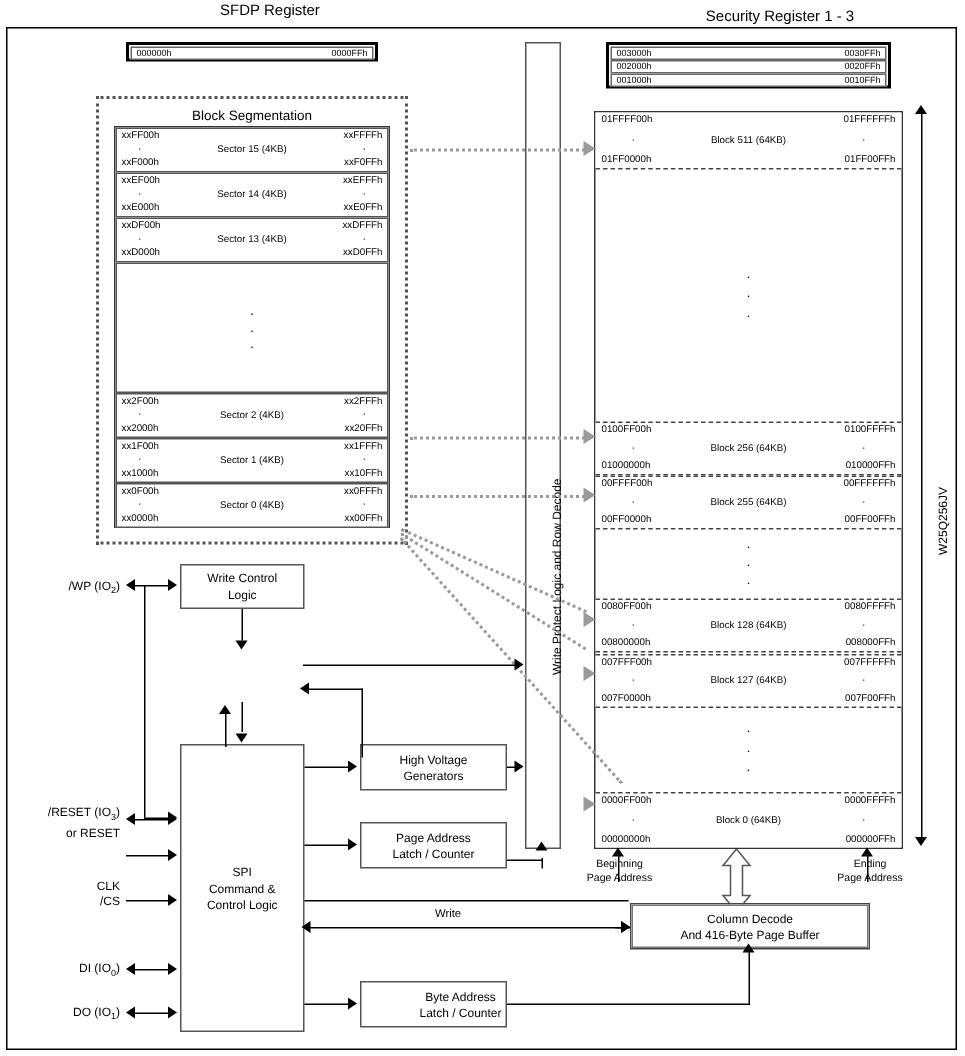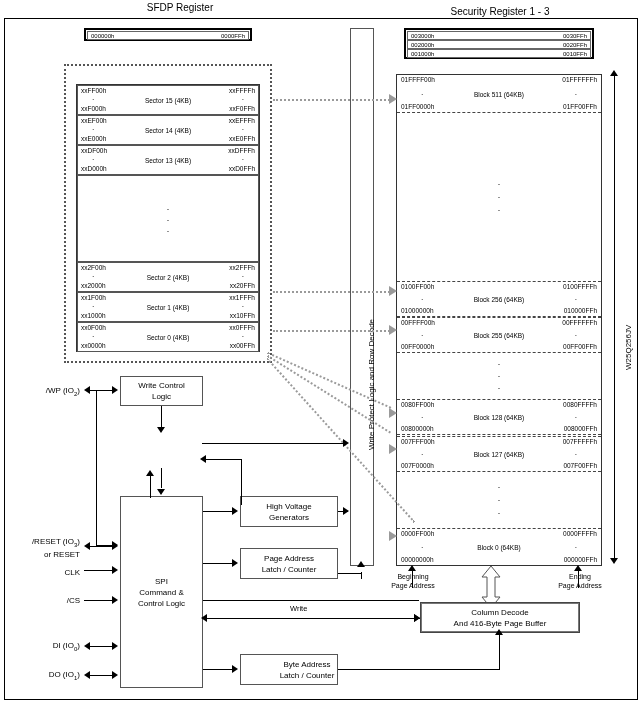--- a/index.html
+++ b/index.html
@@ -196,21 +196,21 @@
   .dashed-h { position: absolute; height: 0; border-top: 2px dotted #9a9a9a; }
   .dashed-line-sl { position:absolute; transform-origin: 0 0; height:0; border-top: 2px dotted #9a9a9a; }
   .data-lbl { position:absolute; font-size: 7.5px; }
 </style>
 </head>
 <body>
 
 <div id="page">
 
   <div class="abs title" style="left:100px; top:2px; width:160px;">SFDP Register</div>
-  <div class="abs title" style="left:400px; top:6px; width:200px;">Security Register 1 - 3</div>
+  <div class="abs title" style="left:420px; top:6px; width:200px;">Security Register 1 - 3</div>
 
   <div class="outer-frame"></div>
 
   <div class="abs box-dbl" style="left:84px; top:28px; width:168px; height:13px;">
     <div class="reg-strip" style="margin:1px; height:9px;">
       <span class="l">000000h</span>
       <span class="r">0000FFh</span>
     </div>
   </div>
 
@@ -223,20 +223,21 @@
       <span class="l">002000h</span>
       <span class="r">0020FFh</span>
     </div>
     <div class="reg-strip" style="margin:0 1px 1px 1px;">
       <span class="l">001000h</span>
       <span class="r">0010FFh</span>
     </div>
   </div>
 
   <div class="abs dotted-box" style="left:64px; top:64px; width:208px; height:299px;"></div>
+  <div class="abs title" style="left:72px; top:72px; width:192px; font-size:9px;">Block Segmentation</div>
 
   <div class="abs" style="left:76px; top:84px; width:184px; height:268px; border:1px solid #333;"></div>
 
   <div class="cell" style="left:77px; top:85px; width:182px; height:30px;">
     <span class="tl">xxFF00h</span>
     <span class="tr">xxFFFFh</span>
     <span class="mid">Sector 15 (4KB)</span>
     <span class="dotL">·</span>
     <span class="dotR">·</span>
     <span class="bl">xxF000h</span>
@@ -442,21 +443,21 @@
 
   <div class="pin-label" style="left:18px; top:386px; width:62px;">
     <span>/WP (IO</span><span class="sub">2</span><span>)</span>
   </div>
 
   <div class="pin-label" style="left:10px; top:537px; width:70px;">
     <span>/RESET (IO</span><span class="sub">3</span><span>)</span><br>
     <span>or RESET</span>
   </div>
 
-  <div class="pin-label" style="left:20px; top:568px; width:60px;">CLK</div>
+  <div class="pin-label" style="left:20px; top:586px; width:60px;">CLK</div>
 
   <div class="pin-label" style="left:20px; top:596px; width:60px;">/CS</div>
 
   <div class="pin-label" style="left:18px; top:641px; width:62px;">
     <span>DI (IO</span><span class="sub">0</span><span>)</span>
   </div>
 
   <div class="pin-label" style="left:18px; top:670px; width:62px;">
     <span>DO (IO</span><span class="sub">1</span><span>)</span>
   </div>

